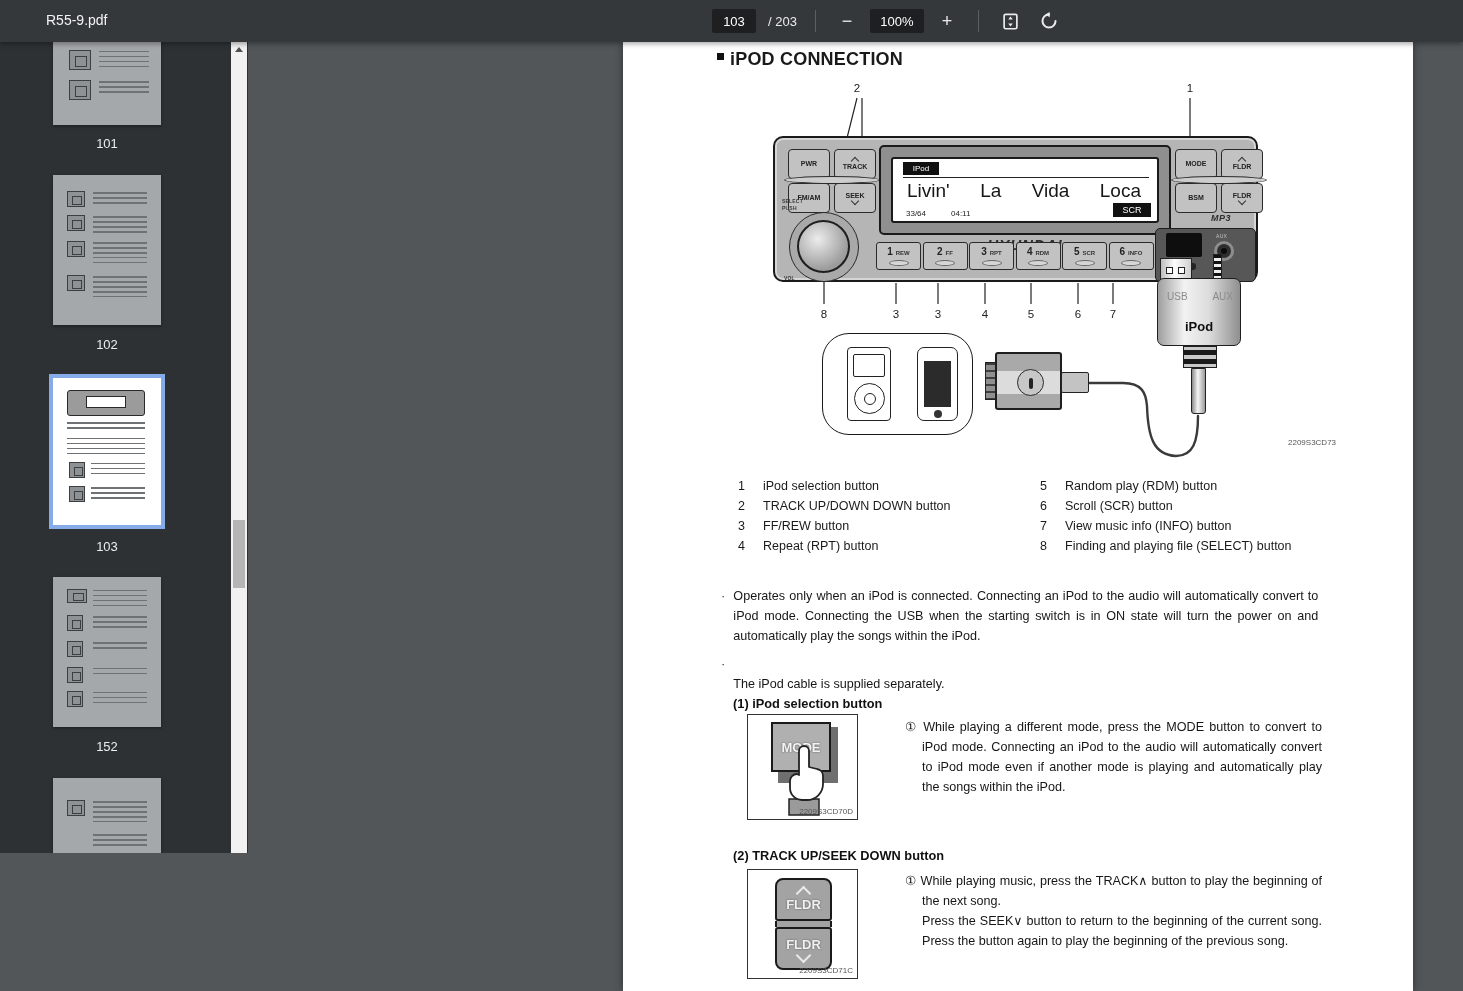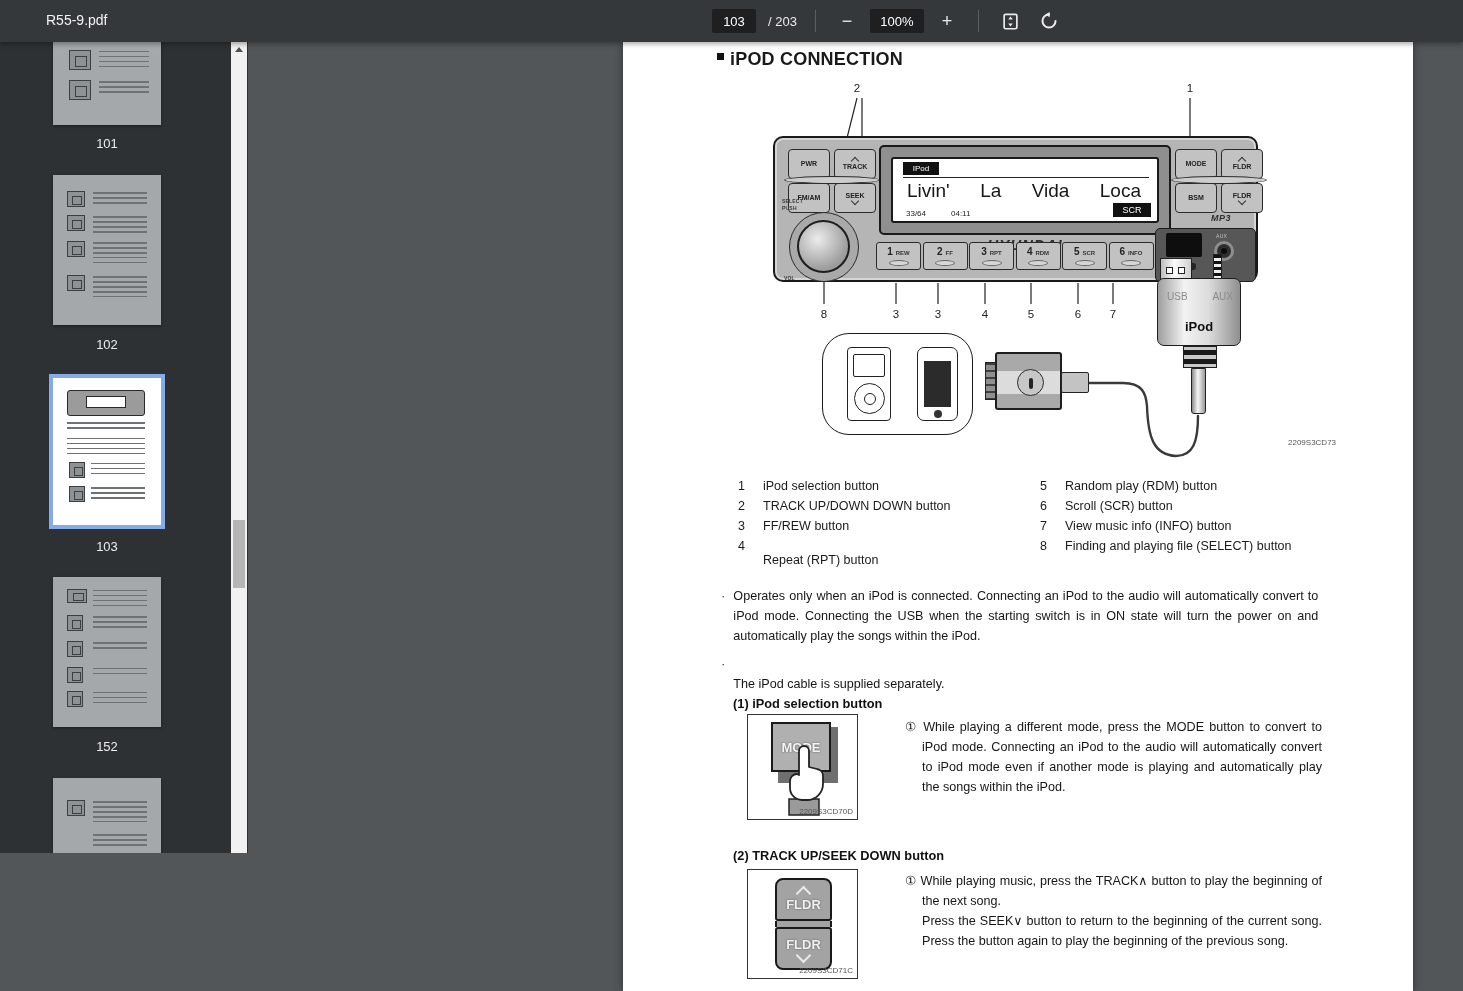--- a/index.html
+++ b/index.html
@@ -430,21 +430,21 @@
 
   <div class="figcode" style="left:617px; top:396px;margin-left:48px;">2209S3CD73</div>
 
   <div class="leg-num" style="left:115px; top:437px;">1</div>
   <div class="leg-txt" style="left:140px; top:437px;">iPod selection button</div>
   <div class="leg-num" style="left:115px; top:457px;">2</div>
   <div class="leg-txt" style="left:140px; top:457px;">TRACK UP/DOWN DOWN button</div>
   <div class="leg-num" style="left:115px; top:477px;">3</div>
   <div class="leg-txt" style="left:140px; top:477px;">FF/REW button</div>
   <div class="leg-num" style="left:115px; top:497px;">4</div>
-  <div class="leg-txt" style="left:140px; top:497px;margin-top:14px;">Repeat (RPT) button</div>
+  <div class="leg-txt" style="left:140px; top:497px;">Repeat (RPT) button</div>
   <div class="leg-num" style="left:417px; top:437px;">5</div>
   <div class="leg-txt" style="left:442px; top:437px;">Random play (RDM) button</div>
   <div class="leg-num" style="left:417px; top:457px;">6</div>
   <div class="leg-txt" style="left:442px; top:457px;">Scroll (SCR) button</div>
   <div class="leg-num" style="left:417px; top:477px;">7</div>
   <div class="leg-txt" style="left:442px; top:477px;">View music info (INFO) button</div>
   <div class="leg-num" style="left:417px; top:497px;">8</div>
   <div class="leg-txt" style="left:442px; top:497px;">Finding and playing file (SELECT) button</div>
 
   <div class="note" style="top:544px;">

